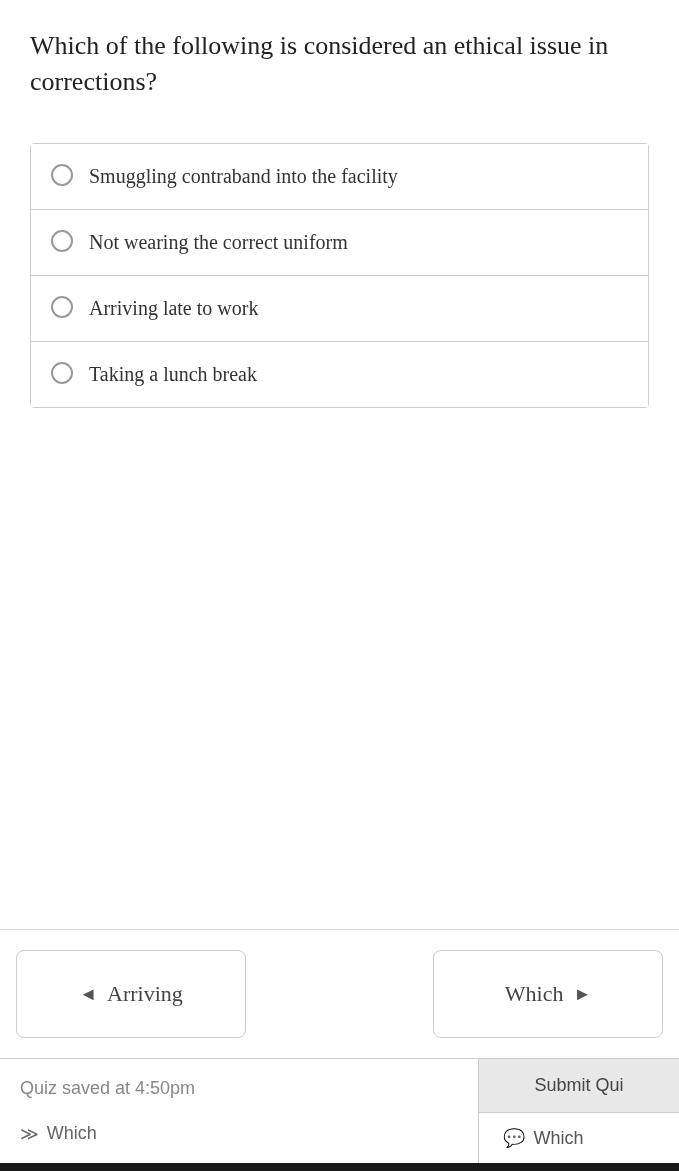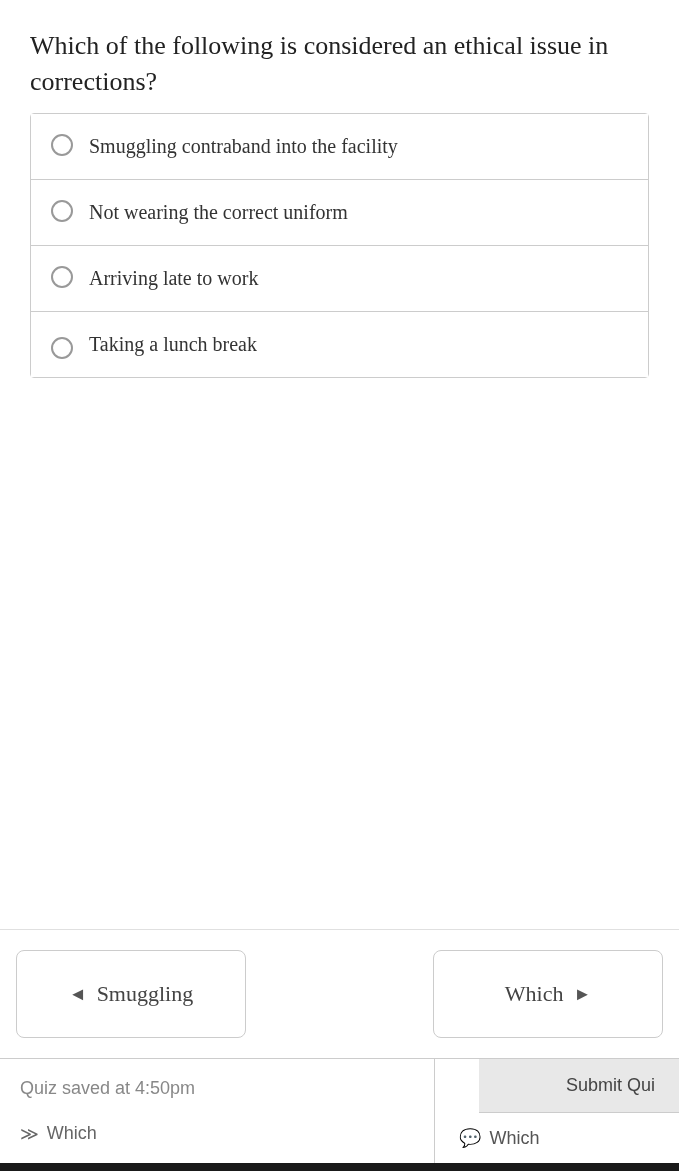--- a/index.html
+++ b/index.html
@@ -27,42 +27,41 @@
     .question-area {
       padding: 28px 30px 20px 30px;
       background: #ffffff;
       flex: 1;
     }
 
     .question-text {
       font-size: 26px;
       color: #222222;
       line-height: 1.4;
-      margin-bottom: 12px;
+      margin-bottom: 42px;
       font-weight: normal;
     }
 
     .options-container {
       border: 1px solid #cccccc;
       border-radius: 4px;
       margin-top: 0;
     }
 
     .option-item {
       display: flex;
       align-items: flex-start;
       padding: 18px 20px;
       border-bottom: 1px solid #cccccc;
       cursor: pointer;
       background: #ffffff;
     }
 
     .option-item:last-child {
       border-bottom: none;
-      align-items: flex-end;
     }
 
     .radio-circle {
       width: 22px;
       height: 22px;
       border: 2px solid #999999;
       border-radius: 50%;
       margin-right: 16px;
       margin-top: 2px;
       flex-shrink: 0;
@@ -149,24 +148,23 @@
 
     .submit-button {
       padding: 16px 24px;
       background: #e8e8e8;
       border: none;
       font-size: 18px;
       color: #444444;
       cursor: pointer;
       font-family: Arial, sans-serif;
       flex: 1;
-      text-align: right;
+      text-align: center;
       border-bottom: 1px solid #cccccc;
       min-width: 200px;
-      margin-left: 44px;
     }
 
     .chat-button {
       padding: 14px 24px;
       background: #ffffff;
       border: none;
       font-size: 18px;
       color: #555555;
       cursor: pointer;
       font-family: Arial, sans-serif;
@@ -207,21 +205,21 @@
       <div class="option-item">
         <div class="radio-circle"></div>
         <span class="option-label">Taking a lunch break</span>
       </div>
     </div>
   </div>
 
   <div class="nav-area">
     <button class="nav-button">
       <span class="arrow">◄</span>
-      <span>Smuggling</span>
+      <span>Arriving</span>
     </button>
     <button class="nav-button">
       <span>Which</span>
       <span class="arrow">►</span>
     </button>
   </div>
 
   <div class="footer-area">
     <div class="footer-left">
       <span class="saved-text">Quiz saved at 4:50pm</span>

